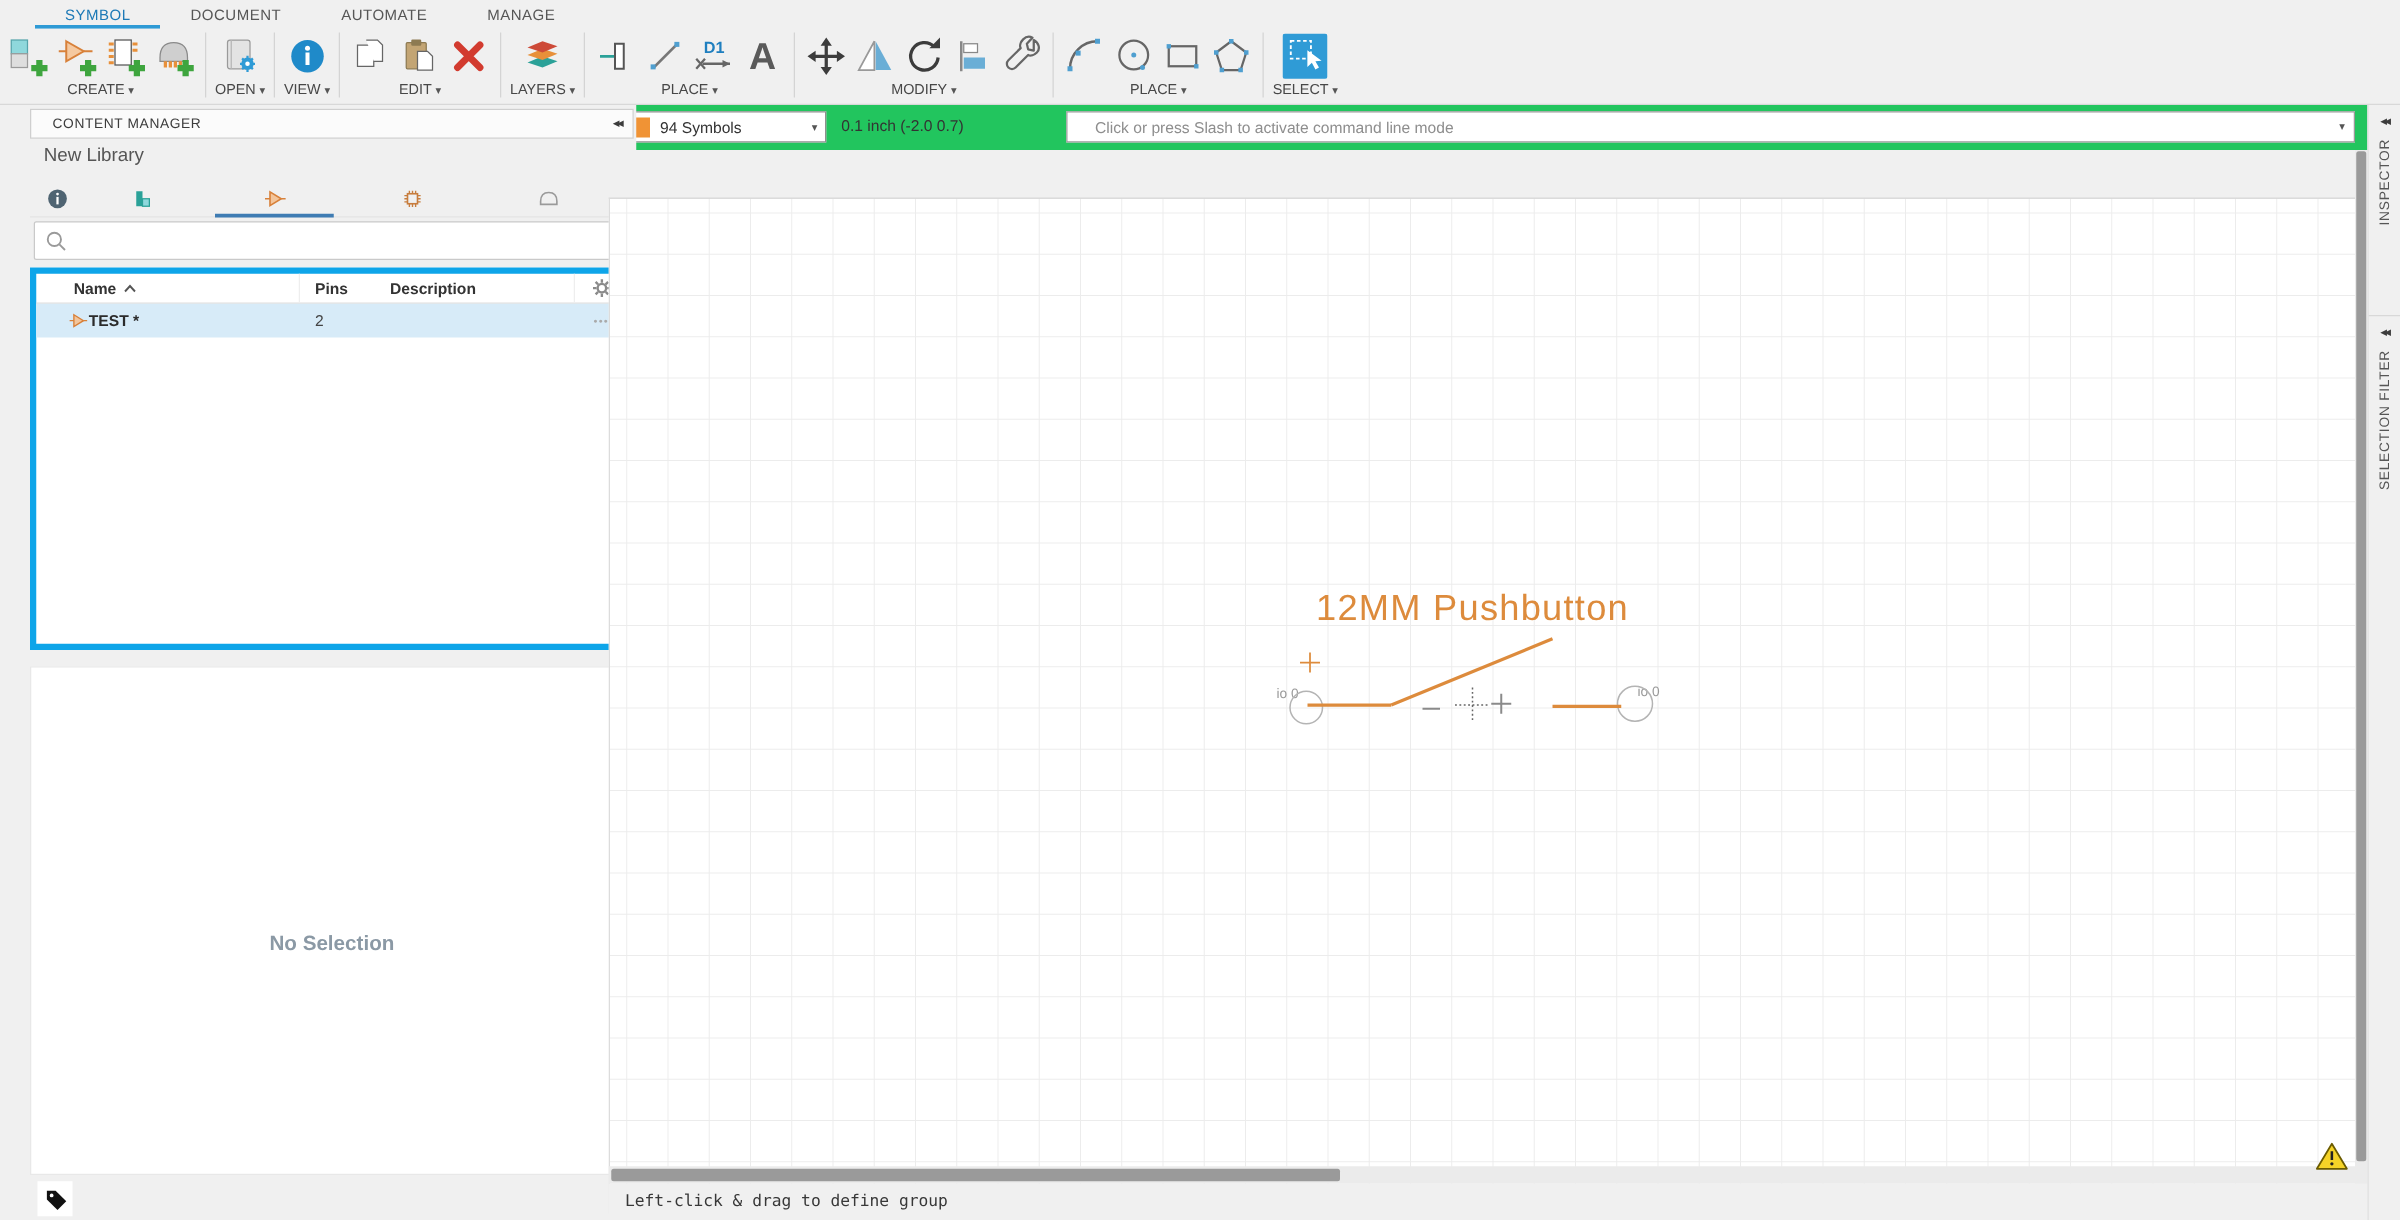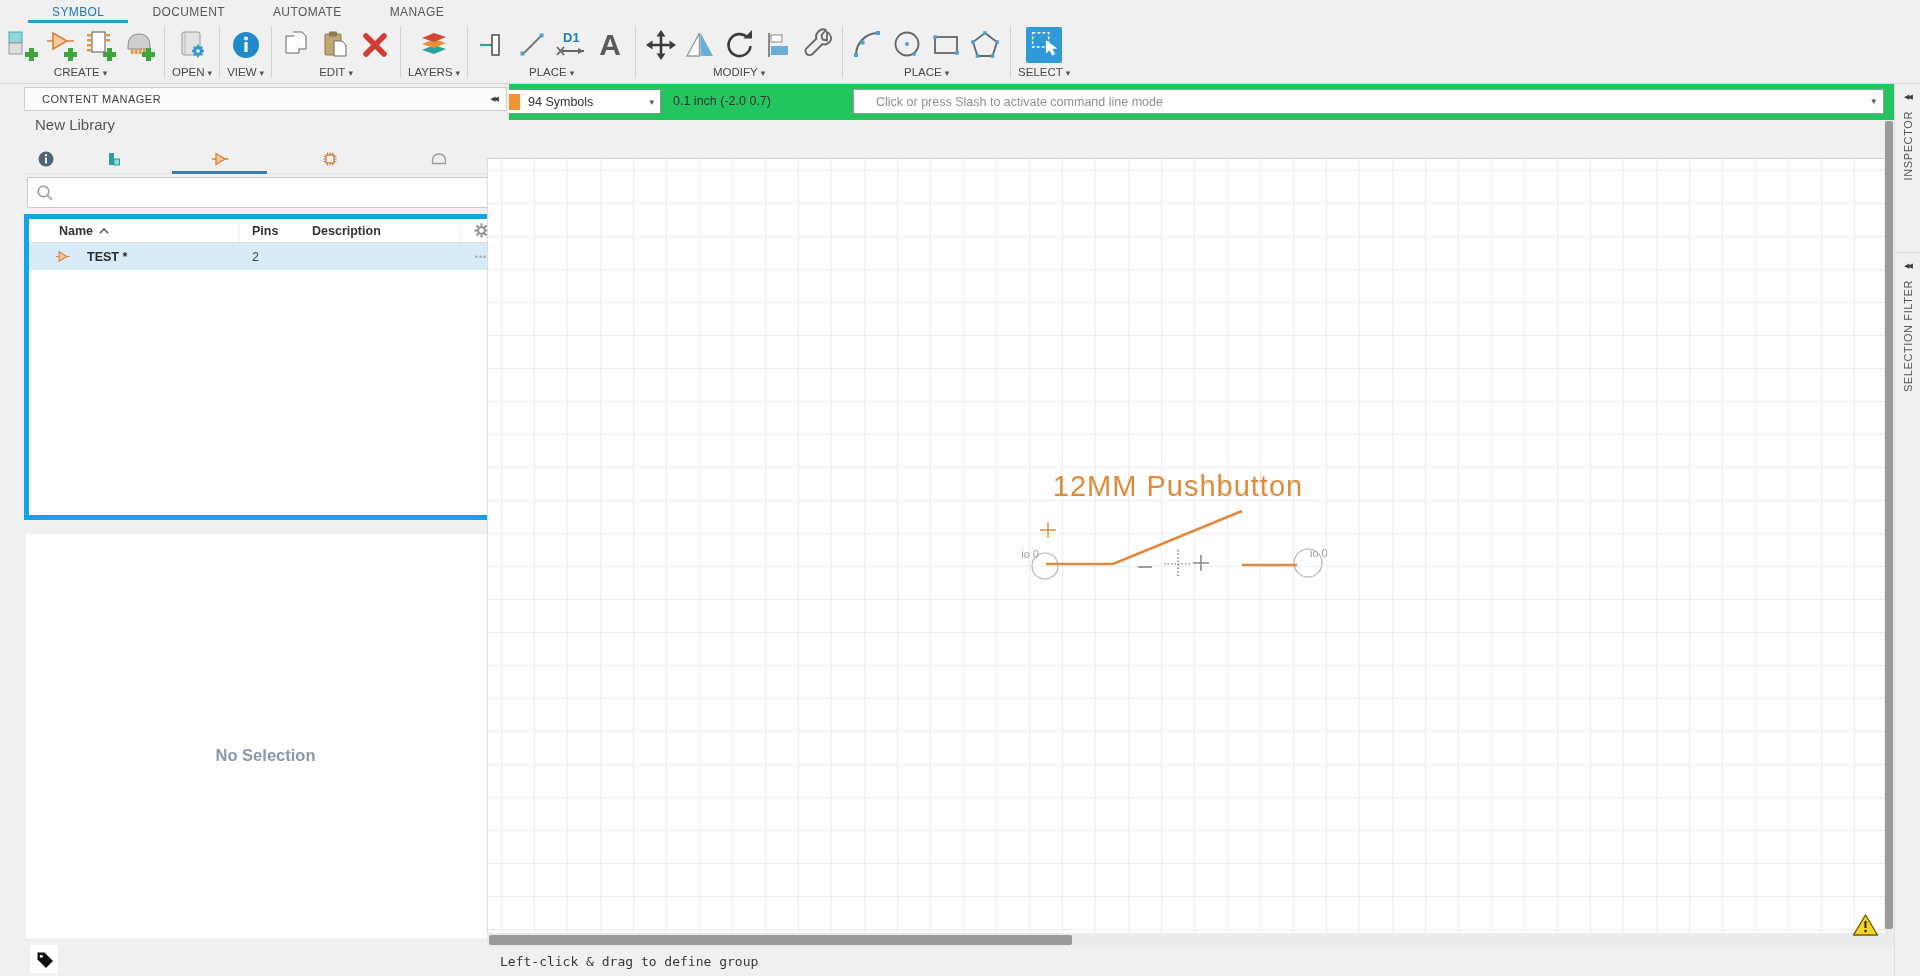--- a/index.html
+++ b/index.html
@@ -51,21 +51,21 @@
 
   .table-panel { position:absolute; left:2px; top:130px; right:2px; height:306px; background:#fff;
                  border:5px solid #0ea5e9; }
   .thead { height:24px; display:flex; align-items:center; border-bottom:1px solid #ddd;
            font-size:12.5px; font-weight:bold; color:#333; }
   .th-name { width:211px; padding-left:30px; display:flex; align-items:center; gap:6px; border-right:1px solid #eee; height:100%; }
   .th-pins { width:64px; padding-left:12px; }
   .th-desc { flex:1; padding-left:8px; border-right:1px solid #eee; height:100%; display:flex; align-items:center;text-align:right;}
   .th-gear { width:42px; display:flex; justify-content:center; }
   .trow { height:27px; background:#d7ebf8; display:flex; align-items:center; font-size:12.5px; }
-  .td-name { width:211px; padding-left:25px; display:flex; align-items:center; gap:16px; font-weight:bold; color:#2b2b2b; }
+  .td-name { width:211px; padding-left:25px; display:flex; align-items:center; gap:0; font-weight:bold; color:#2b2b2b; }
   .td-pins { width:64px; padding-left:12px; color:#444; }
   .td-desc { flex:1; }
   .td-more { width:42px; text-align:center; color:#aaa; font-size:9px; letter-spacing:1px; }
 
   .lower-panel { position:absolute; left:2px; top:449px; right:2px; height:407px; background:#fff;
                  border:1px solid #e8e8e8; text-align:center; }
   .no-selection { margin-top:212px; font-size:16.5px; font-weight:bold; color:#8b99a5; }
 
   .tag-btn { position:absolute; left:8px; top:861px; width:28px; height:28px; background:#fff;
              display:flex; align-items:center; justify-content:center; }

